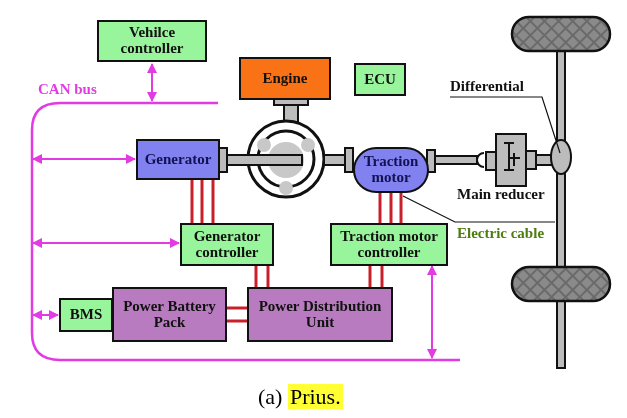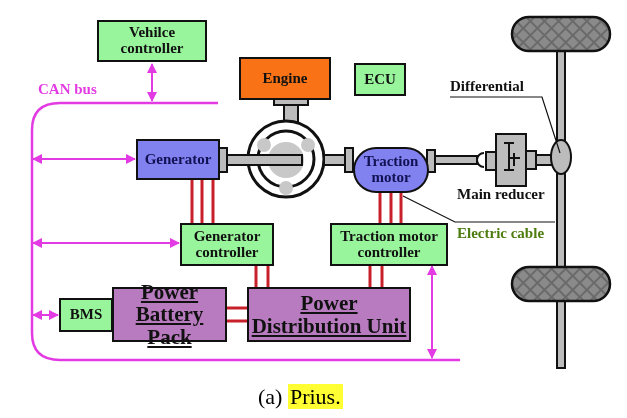--- a/index.html
+++ b/index.html
@@ -2,21 +2,21 @@
 <html><head>
 <meta charset="utf-8">
 <style>
   html,body{margin:0;padding:0;background:#fff;}
   body{width:627px;height:418px;position:relative;overflow:hidden;font-family:"Liberation Serif",serif;}
   svg{position:absolute;left:0;top:0;}
   .box{position:absolute;border:2.5px solid #111;box-sizing:border-box;display:flex;align-items:center;justify-content:center;text-align:center;font-weight:bold;color:#111;line-height:1.05;font-family:"Liberation Serif",serif;}
   .green{background:#99f59c;font-size:15px;}
   .orange{background:#f97316;font-size:15px;}
   .blue{background:#8181ef;font-size:15px;color:#111153;}
-  .purple{background:#b87bbf;font-size:21px;text-decoration:underline;}
+  .purple{background:#b87bbf;font-size:15px;}
   .label{position:absolute;font-weight:bold;font-family:"Liberation Serif",serif;font-size:15px;white-space:nowrap;}
   .caption{position:absolute;left:258px;top:384px;font-size:22px;font-family:"Liberation Serif",serif;color:#000000;}
   .caption .hl{background:#ffff33;padding:0 2px;}
 </style>
 </head>
 <body>
 
 <svg width="627" height="418">
   <defs>
     <marker id="ah" viewBox="0 0 10 10" refX="9" refY="5" markerWidth="5" markerHeight="5" orient="auto-start-reverse">
@@ -97,21 +97,21 @@
 
 <div class="box green" style="left:97px;top:20px;width:110px;height:42px;">Vehilce controller</div>
 <div class="box orange" style="left:239px;top:57px;width:92px;height:43px;">Engine</div>
 <div class="box green" style="left:330px;top:63px;width:52px;height:33px;margin-left:24px;">ECU</div>
 <div class="box blue" style="left:136px;top:139px;width:84px;height:41px;">Generator</div>
 <div class="box blue" style="left:353px;top:147px;width:76px;height:46px;border-radius:26px;">Traction motor</div>
 <div class="box green" style="left:180px;top:223px;width:94px;height:43px;">Generator controller</div>
 <div class="box green" style="left:330px;top:223px;width:118px;height:43px;">Traction motor controller</div>
 <div class="box green" style="left:59px;top:298px;width:54px;height:34px;">BMS</div>
 <div class="box purple" style="left:112px;top:287px;width:115px;height:55px;">Power Battery Pack</div>
-<div class="box purple" style="left:247px;top:287px;width:164px;height:55px;">Power Distribution Unit</div>
+<div class="box purple" style="left:247px;top:287px;width:146px;height:55px;">Power Distribution Unit</div>
 
 <div class="label" style="left:38px;top:81px;color:#e33be3;">CAN bus</div>
 <div class="label" style="left:450px;top:78px;color:#111;">Differential</div>
 <div class="label" style="left:457px;top:186px;color:#111;text-align:right;">Main reducer</div>
 <div class="label" style="left:457px;top:225px;color:#4d7c0f;">Electric cable</div>
 
 <div class="caption">
   <span>(a)</span>
   <span class="hl">Prius.</span>
 </div>

